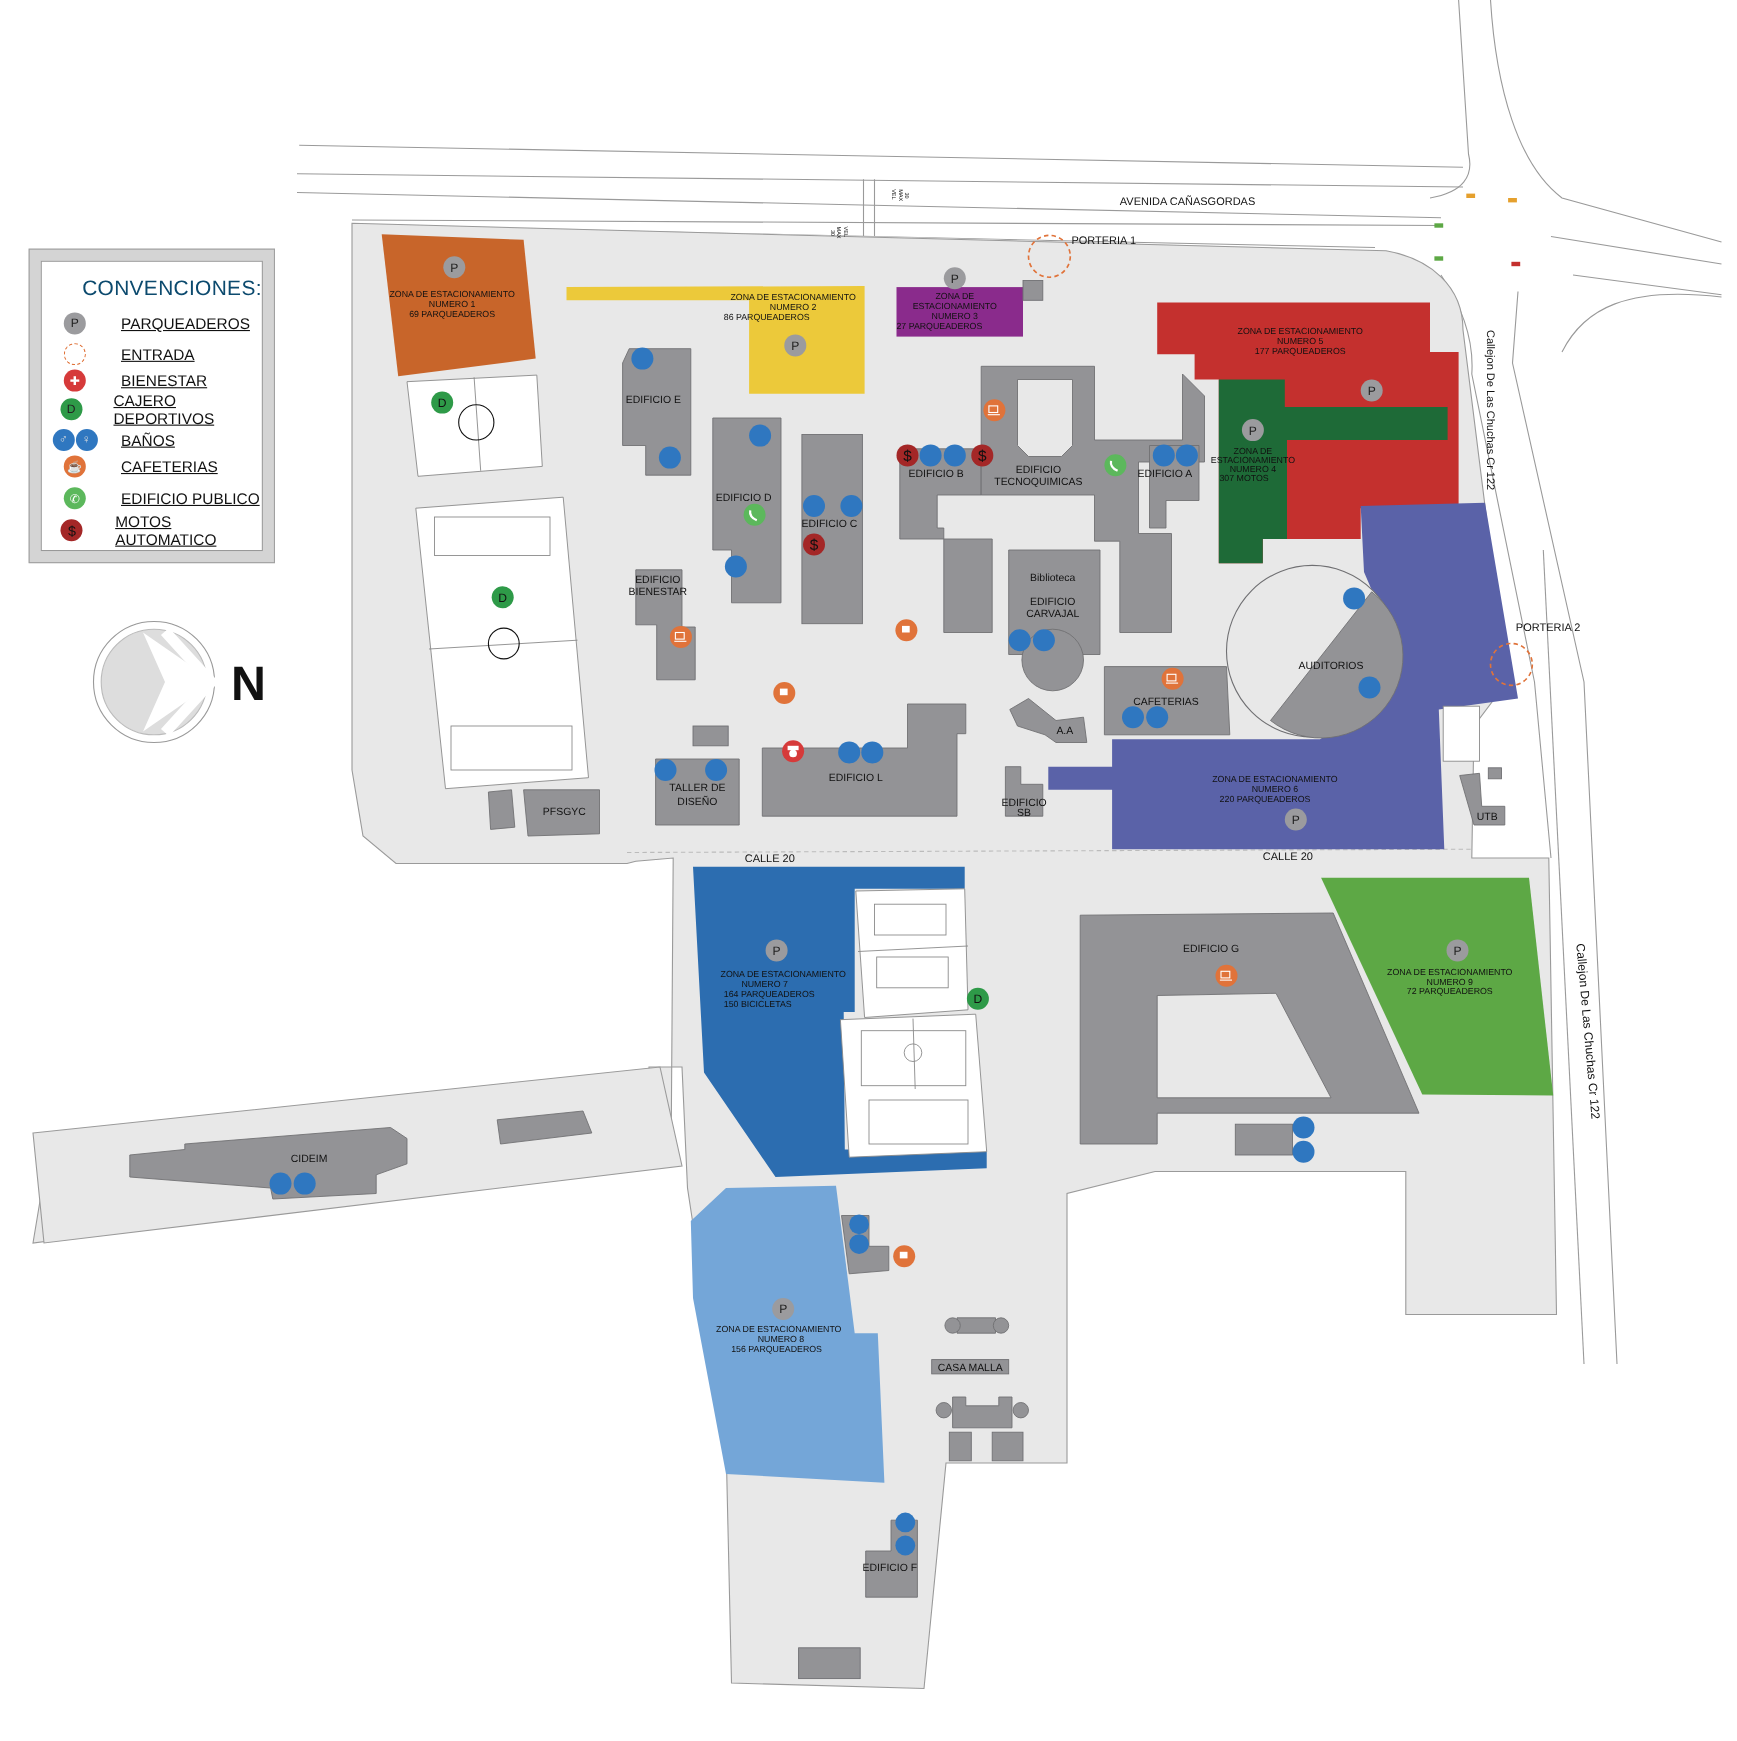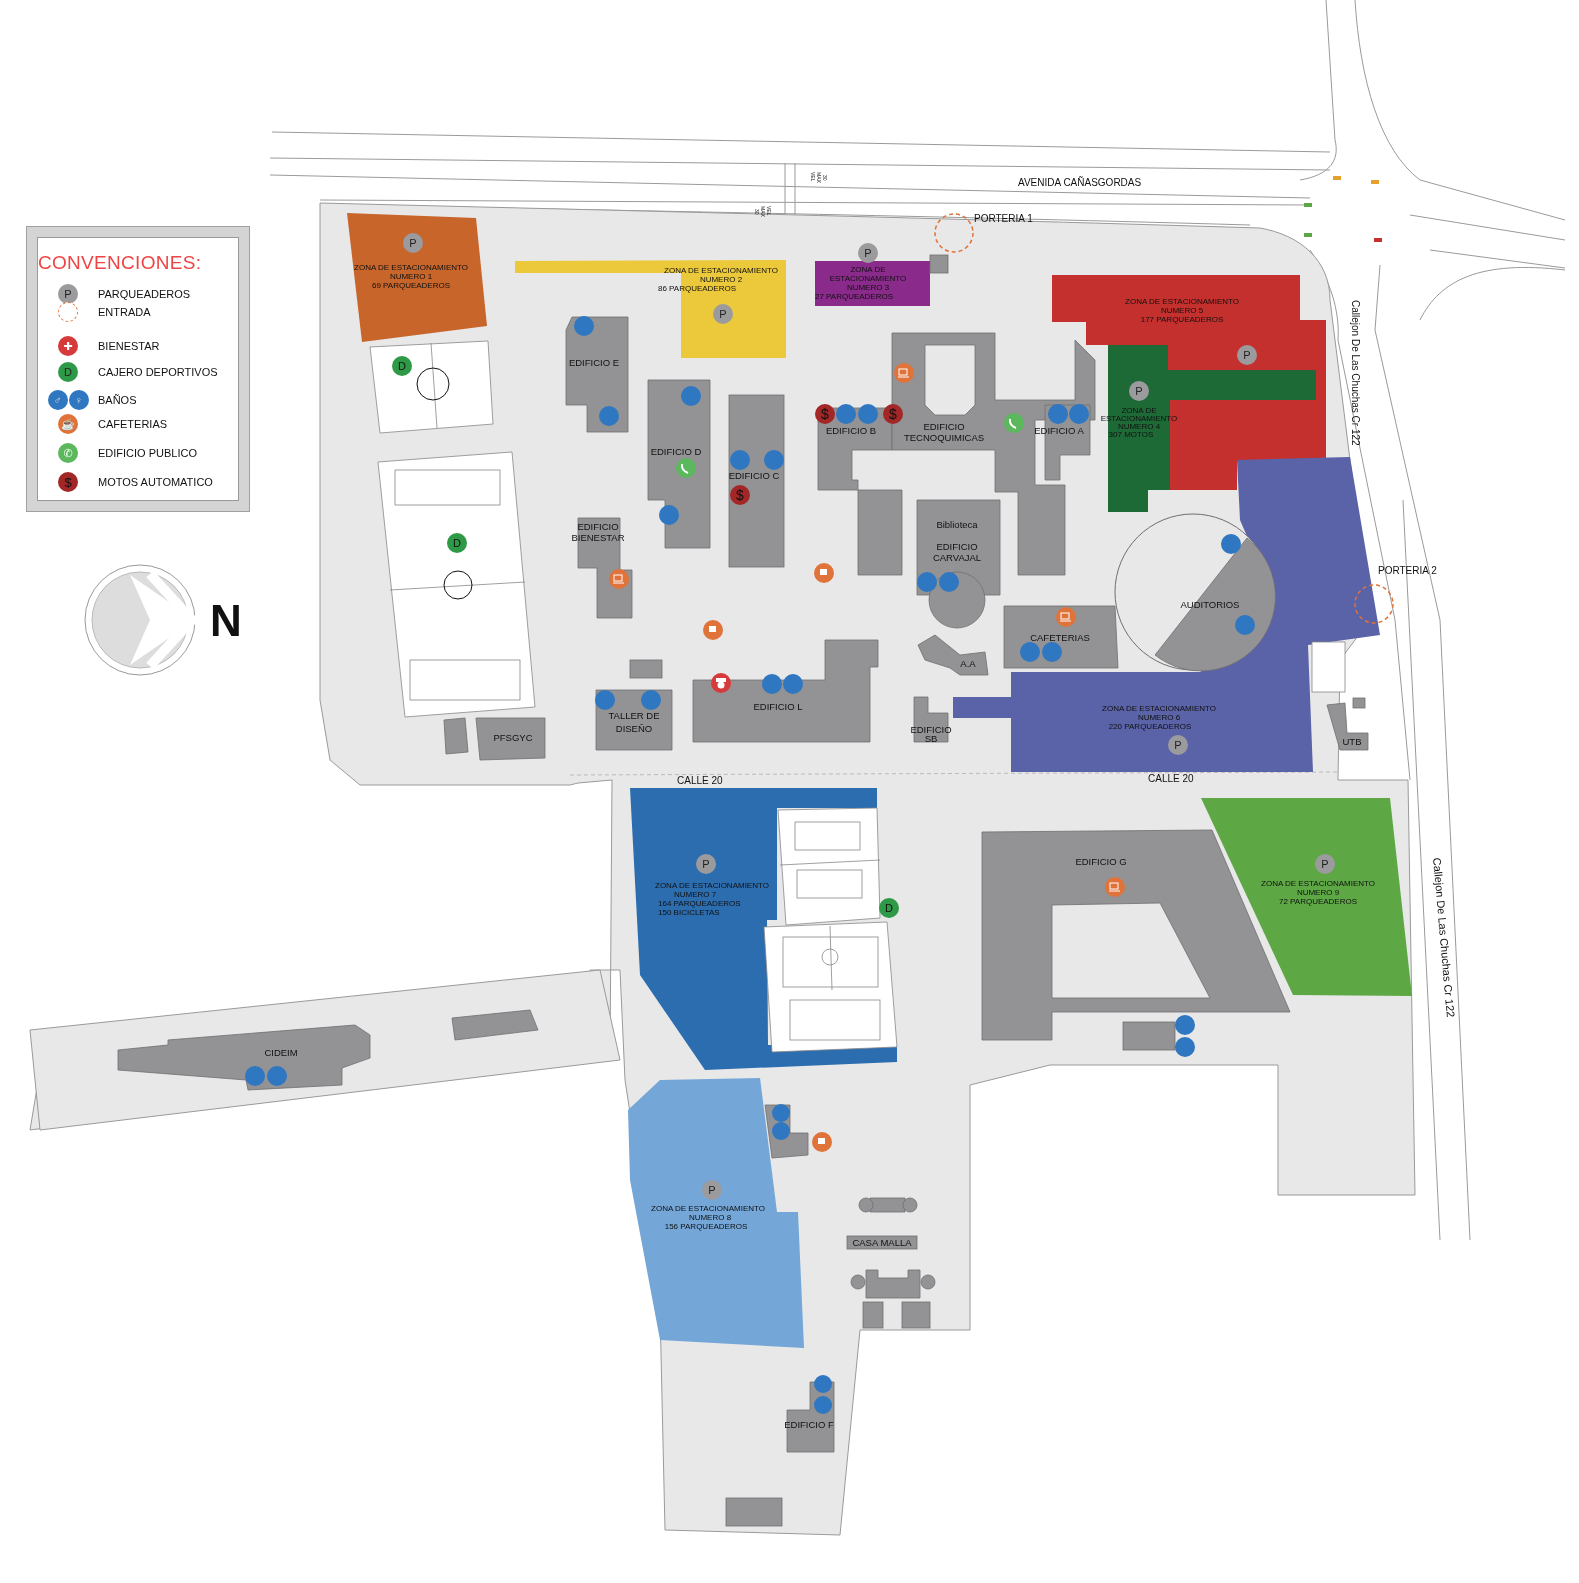--- a/index.html
+++ b/index.html
@@ -3,24 +3,24 @@
 <meta charset="utf-8">
 <style>
   html,body{margin:0;padding:0;background:#ffffff;}
   body{width:1579px;height:1583px;position:relative;overflow:hidden;font-family:"Liberation Sans",sans-serif;}
   svg#map{position:absolute;left:0;top:0;}
   .lbl{font-family:"Liberation Sans",sans-serif;fill:#111;}
   .zone-lbl{font-size:8px;font-family:"Liberation Sans",sans-serif;fill:#111;}
   .bld-lbl{font-size:9.5px;font-family:"Liberation Sans",sans-serif;fill:#111;}
   .legend{position:absolute;left:26px;top:226px;width:224px;height:286px;background:#d4d4d4;border:1px solid #a0a0a0;box-sizing:border-box;}
   .legend-inner{position:absolute;left:10px;top:10px;right:10px;bottom:10px;background:#fff;border:1px solid #999;}
-  .legend-title{position:absolute;left:0;right:0;top:14px;text-align:left;font-size:19px;color:#ef4444;letter-spacing:0.3px;}
+  .legend-title{position:absolute;left:0;right:0;top:14px;text-align:right;font-size:19px;color:#0c4a6e;letter-spacing:0.3px;}
   .legend-row{position:absolute;left:0;height:24px;display:flex;align-items:center;}
   .legend-icons{width:60px;display:flex;justify-content:center;align-items:center;gap:1px;}
-  .legend-text{font-size:11px;color:#111;margin-left:0px;}
+  .legend-text{font-size:14px;color:#111;margin-left:12px;text-decoration:underline;}
   .ic{width:20px;height:20px;border-radius:50%;display:flex;align-items:center;justify-content:center;color:#222;font-size:11px;box-sizing:border-box;}
   .ic-p{background:#9b9b9e;}
   .ic-entry{border:1.5px dashed #e0733a;background:#fff;}
   .ic-enf{background:#d63a3a;color:#fff;}
   .ic-d{background:#2e9a48;}
   .ic-bano{background:#2f77c0;color:#ddd;}
   .ic-caf{background:#e0733a;color:#fff;}
   .ic-tel{background:#5cb85c;color:#fff;}
   .ic-atm{background:#a42727;color:#111;font-size:13px;}
 </style>
@@ -396,21 +396,21 @@
 
 <div class="legend">
   <div class="legend-inner">
     <div class="legend-title">CONVENCIONES:</div>
     <div class="legend-row" style="top:44px">
       <div class="legend-icons">
           <div class="ic ic-p">P</div>
         </div>
       <span class="legend-text">PARQUEADEROS</span>
     </div>
-    <div class="legend-row" style="top:62px">
+    <div class="legend-row" style="top:72px">
       <div class="legend-icons">
           <div class="ic ic-entry"></div>
         </div>
       <span class="legend-text">ENTRADA</span>
     </div>
     <div class="legend-row" style="top:96px">
       <div class="legend-icons">
           <div class="ic ic-enf">✚</div>
         </div>
       <span class="legend-text">BIENESTAR</span>

